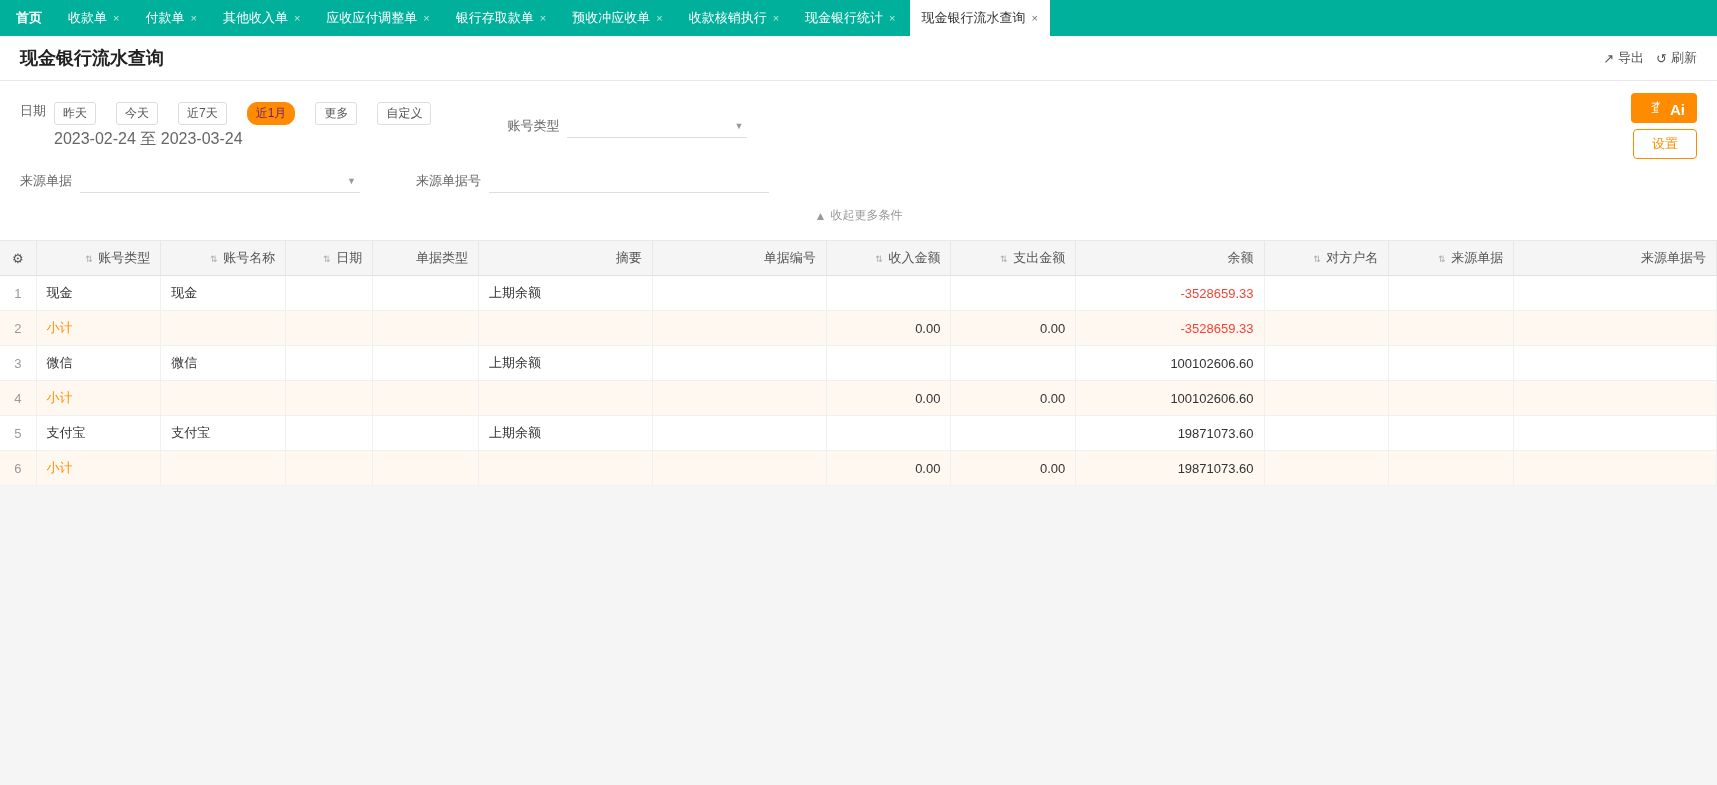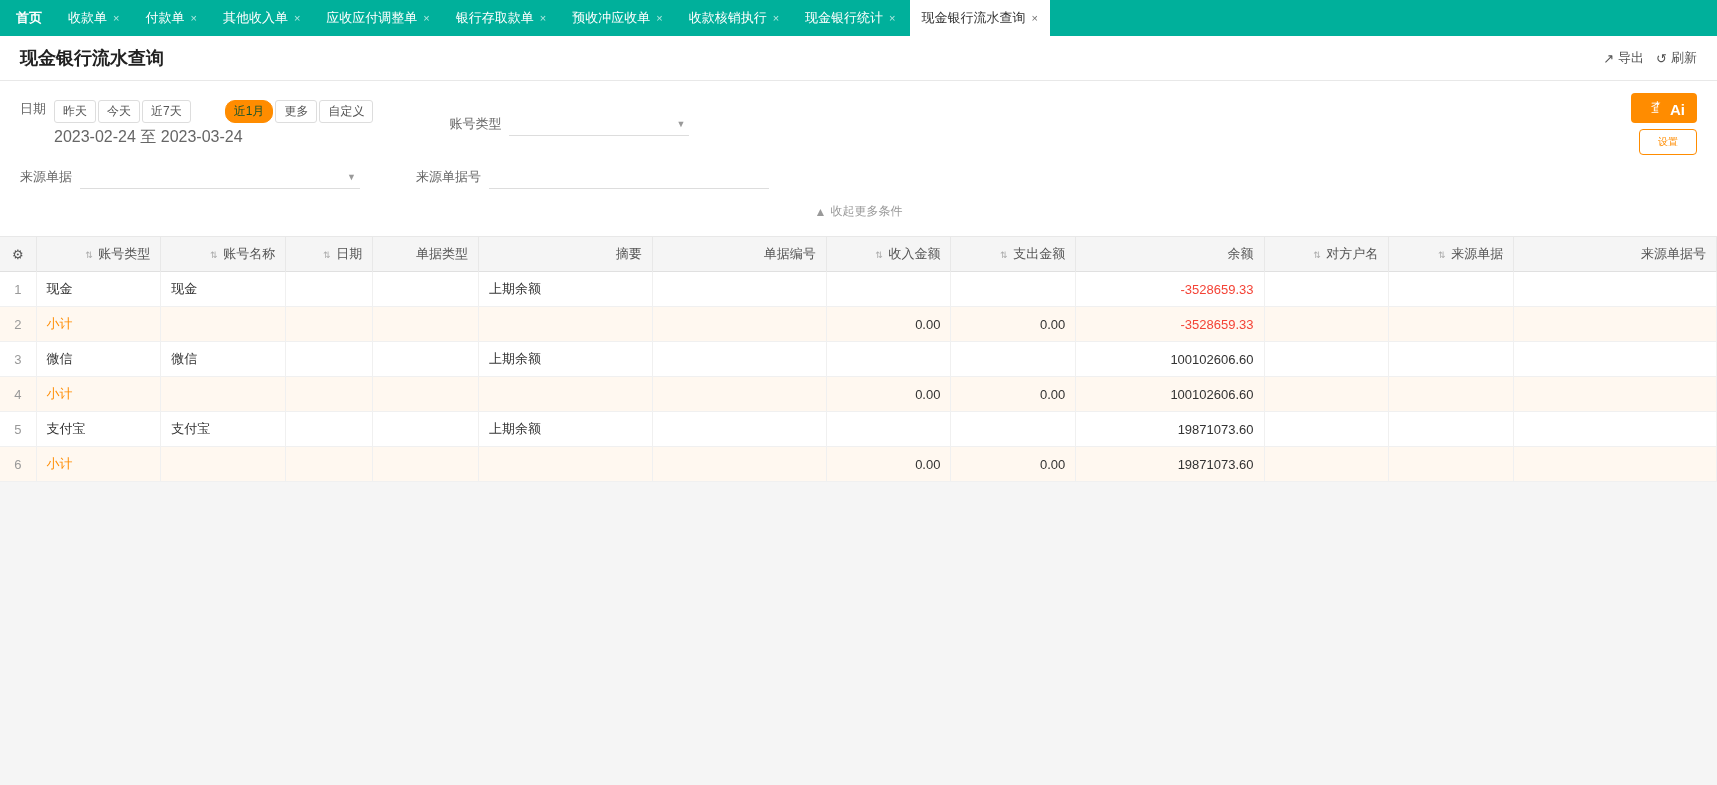--- a/index.html
+++ b/index.html
@@ -81,37 +81,36 @@
       flex-wrap: wrap;
     }
     .filter-label {
       color: #666;
       white-space: nowrap;
       font-size: 13px;
     }
     .date-options {
       display: flex;
       align-items: center;
-      gap: 2px;
+      gap: 20px;
     }
     .date-btn {
       padding: 2px 8px;
       border: 1px solid #ddd;
       border-radius: 3px;
       cursor: pointer;
       font-size: 12px;
       background: #fff;
       color: #555;
     }
     .date-btn.active {
       background: #ff8c00;
-      color: #14532d;
+      color: #701a75;
       border-color: #ff8c00;
       border-radius: 10px;
-      margin-left: 32px;
     }
     .date-range {
       color: #666;
       font-size: 16px;
     }
     .filter-select {
       border: none;
       border-bottom: 1px solid #ddd;
       padding: 4px 24px 4px 4px;
       font-size: 13px;
@@ -161,21 +160,21 @@
       font-size: 13px;
       white-space: nowrap;
     }
     .settings-btn {
       background: #fff;
       color: #ff8c00;
       border: 1px solid #ff8c00;
       padding: 5px 18px;
       border-radius: 4px;
       cursor: pointer;
-      font-size: 10px;
+      font-size: 13px;
       white-space: nowrap;
     }
     .right-buttons {
       display: flex;
       flex-direction: column;
       gap: 6px;
       align-items: flex-end;
     }
     .collapse-bar {
       display: flex;

